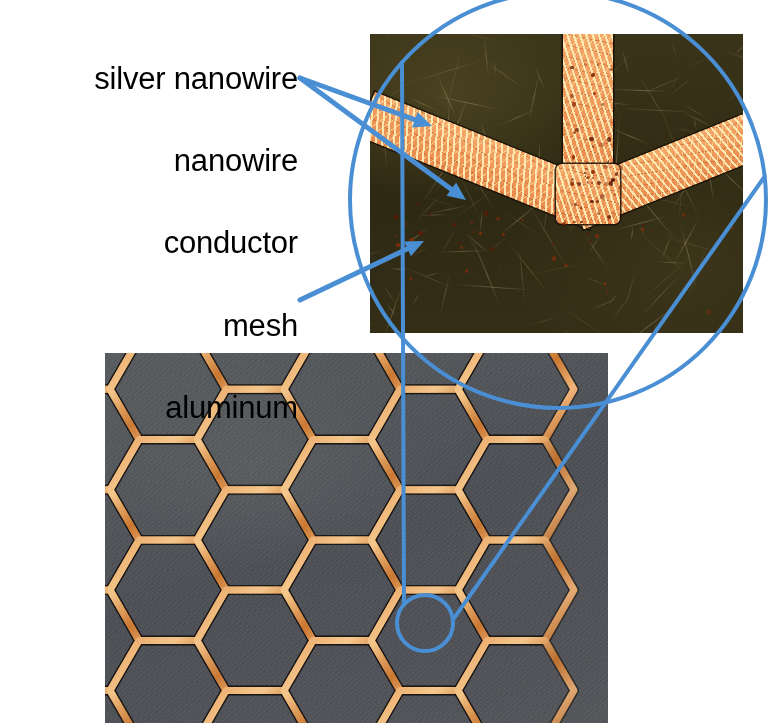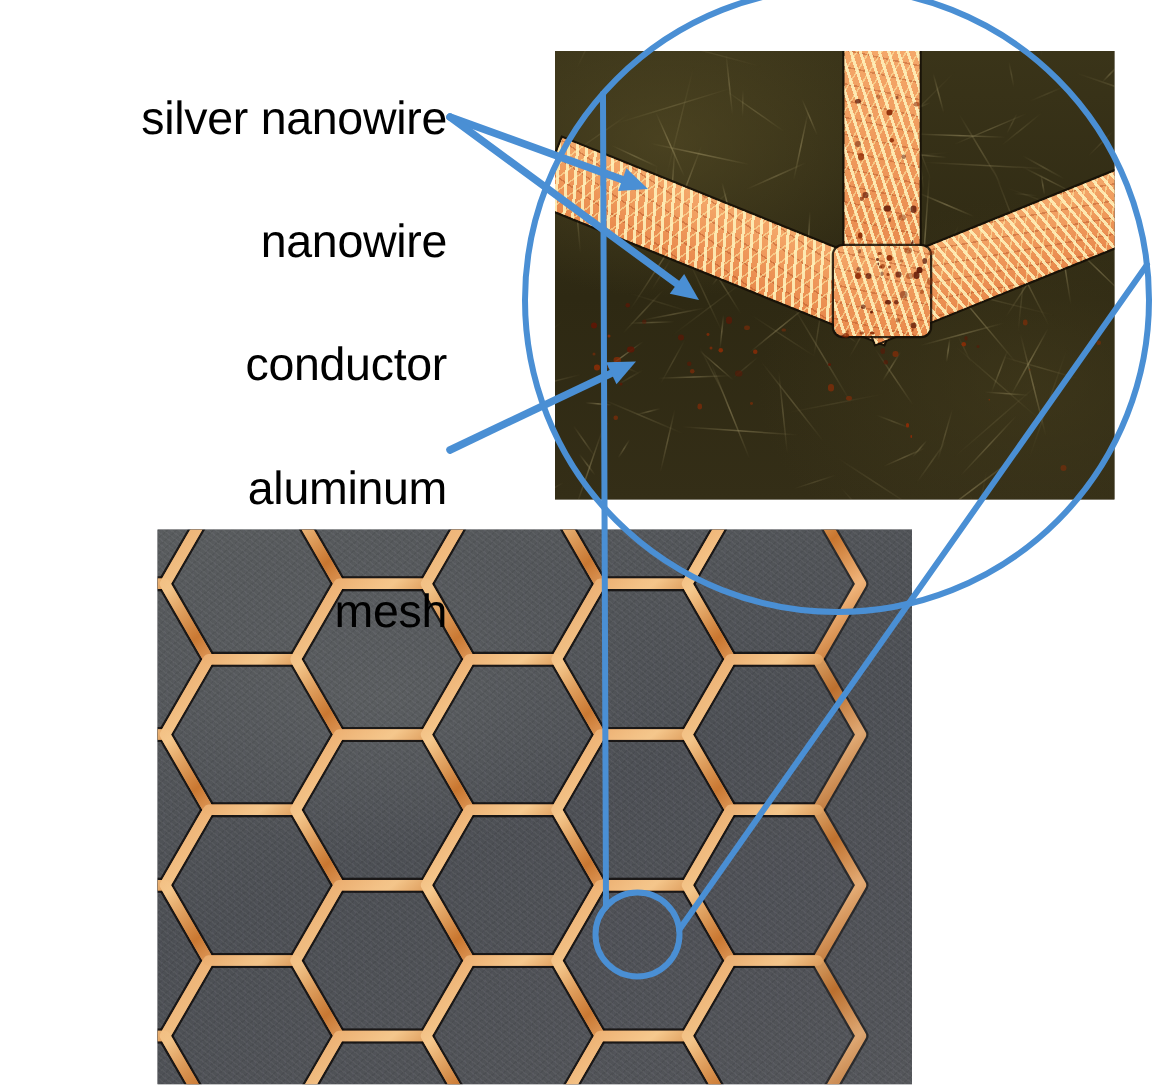--- a/index.html
+++ b/index.html
@@ -500,22 +500,22 @@
       </div>
   </div>
 
   <div class="label-block" id="label-nanowire">
     <span class="label-line">silver nanowire</span>
     <span class="label-line">nanowire</span>
     <span class="label-line">conductor</span>
   </div>
 
   <div class="label-block" id="label-aluminum">
+    <span class="label-line">mesh</span>
     <span class="label-line">aluminum</span>
-    <span class="label-line">mesh</span>
   </div>
 
   <svg id="overlay" viewBox="0 0 768 723">
     <g id="callout-group">
         <line x1="452.8202466672648" y1="619.8323707015277" x2="764.664689528253" y2="176.46903949706302" stroke="#4a8fd4" stroke-width="4" stroke-linecap="round"></line>
         <line x1="403.99825418209787" y1="604.4817205820781" x2="401.98703106701294" y2="62.43563860972273" stroke="#4a8fd4" stroke-width="4" stroke-linecap="round"></line>
         <circle cx="558" cy="200" r="208" fill="none" stroke="#4a8fd4" stroke-width="4"></circle>
         <circle cx="425" cy="623" r="28" fill="none" stroke="#4a8fd4" stroke-width="4"></circle>
       </g>
     <g id="arrow-group">

